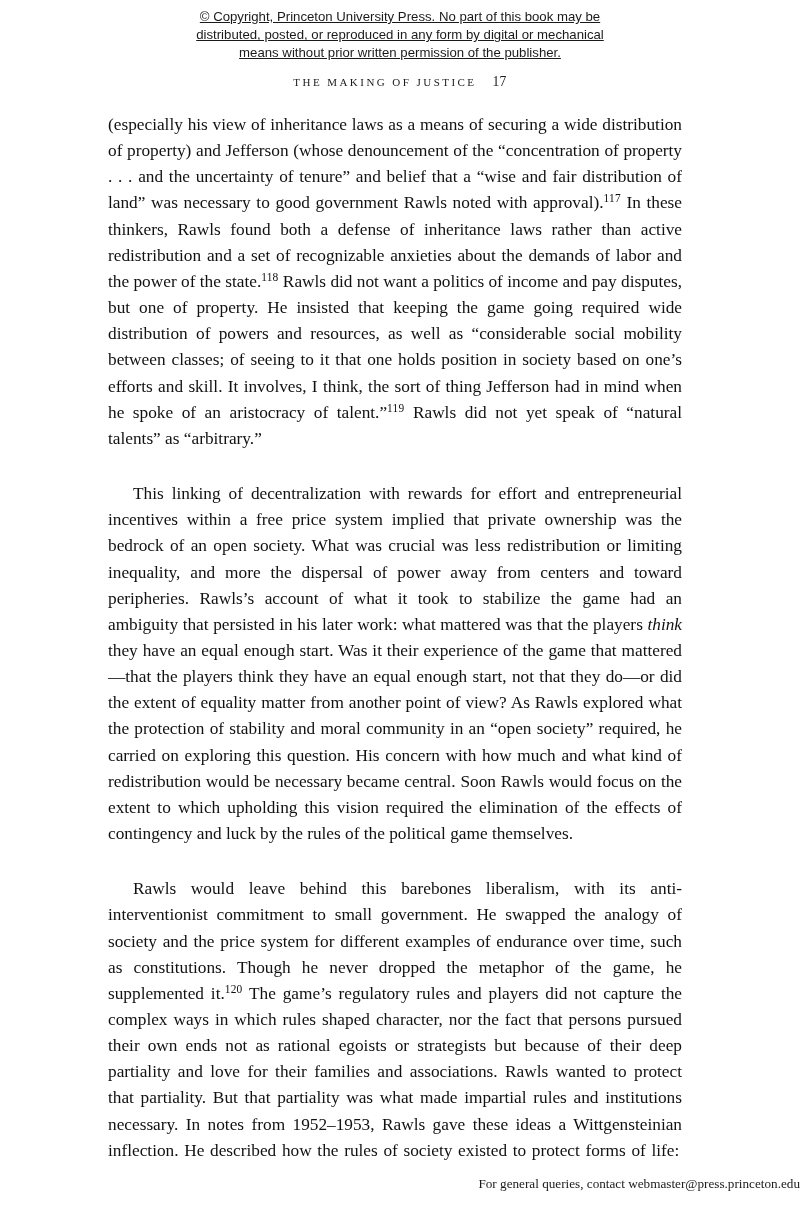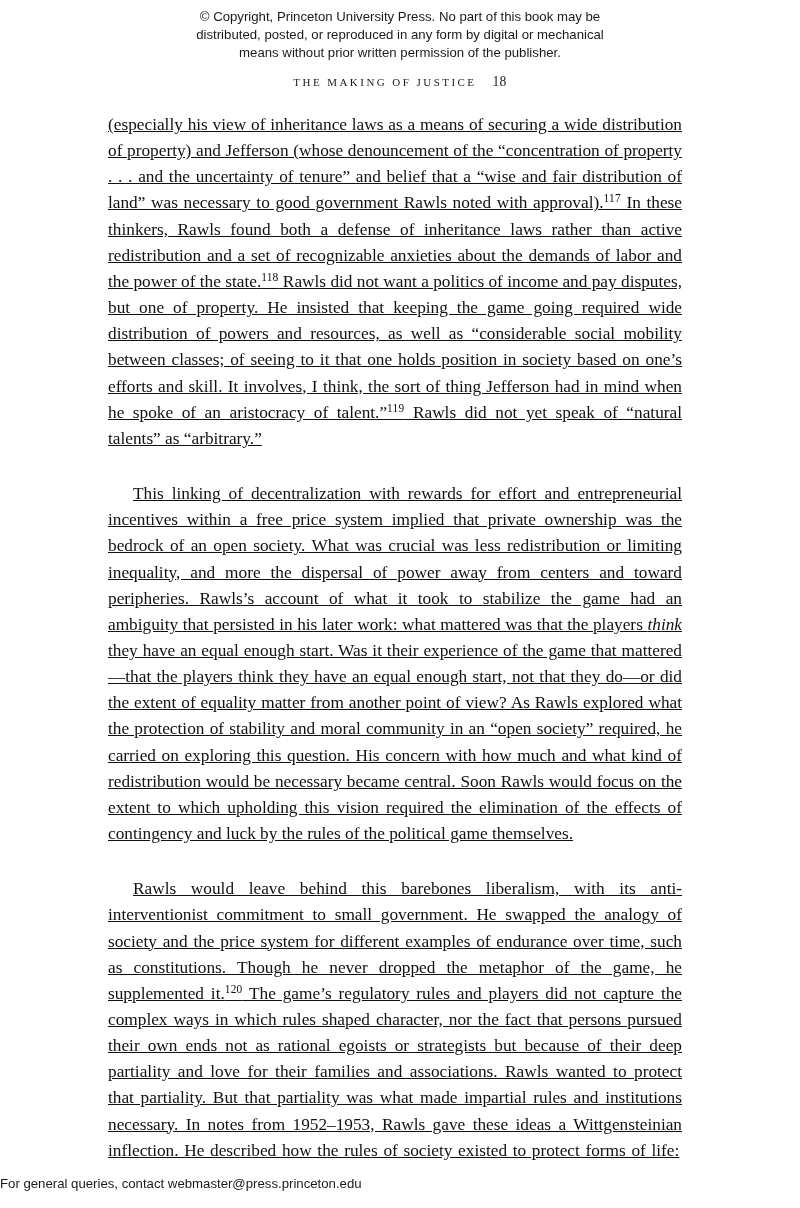--- a/index.html
+++ b/index.html
@@ -23,20 +23,21 @@
   .copyright {
     position: absolute;
     top: 8px;
     left: 176px;
     width: 448px;
     font-family: "Liberation Sans", "DejaVu Sans", sans-serif;
     font-size: 13.2px;
     line-height: 18.2px;
     text-align: center;
     color: #1a1a1a;
+    text-decoration: underline;
   }
 
   
   .running-head {
     position: absolute;
     top: 74px;
     left: 0;
     width: 800px;
     text-align: center;
     font-family: "Liberation Serif", "DejaVu Serif", serif;
@@ -63,21 +64,20 @@
     top: 112px;
     left: 108px;
     width: 574px;
     font-size: 17.3px;
     line-height: 26.15px;
     text-align: justify;
     text-justify: inter-word;
     color: #111111;
     -webkit-hyphens: none;
     hyphens: none;
-    text-decoration: underline;
   }
 
   .textblock p {
     margin: 0;
     text-indent: 0;
   }
   .textblock p.indent {
     text-indent: 25px;
     margin-top: 29px;
   }
@@ -96,35 +96,35 @@
   em {
     font-style: italic;
   }
 
   
   .footer {
     position: absolute;
     top: 1176px;
     left: 0;
     width: 800px;
-    text-align: left;
-    font-family: Liberation Sans, sans-serif;
+    text-align: right;
+    font-family: Liberation Serif, serif;
     font-size: 13.2px;
     color: #1a1a1a;
   }
 </style>
 </head>
 <body>
 
 <div class="page">
 
   <div class="copyright">© Copyright, Princeton University Press. No part of this book may be distributed, posted, or reproduced in any form by digital or mechanical means without prior written permission of the publisher.</div>
 
   <div class="running-head">
-    <span class="rh-title">The Making of Justice</span><span class="rh-folio">18</span>
+    <span class="rh-title">The Making of Justice</span><span class="rh-folio">17</span>
   </div>
 
   <div class="textblock" id="textblock">
       <p>(especially his view of inheritance laws as a means of securing a wide distribution of property) and Jefferson (whose denouncement of the “concentration of property . . . and the uncertainty of tenure” and belief that a “wise and fair distribution of land” was necessary to good government Rawls noted with approval).<sup class="fn">117</sup> In these thinkers, Rawls found both a defense of inheritance laws rather than active redistribution and a set of recognizable anxieties about the demands of labor and the power of the state.<sup class="fn">118</sup> Rawls did not want a politics of income and pay disputes, but one of property. He insisted that keeping the game going required wide distribution of powers and resources, as well as “considerable social mobility between classes; of seeing to it that one holds position in society based on one’s efforts and skill. It involves, I think, the sort of thing Jefferson had in mind when he spoke of an aristocracy of talent.”<sup class="fn">119</sup> Rawls did not yet speak of “natural talents” as “arbitrary.”</p>
       <p class="indent">This linking of decentralization with rewards for effort and entrepreneurial incentives within a free price system implied that private ownership was the bedrock of an open society. What was crucial was less redistribution or limiting inequality, and more the dispersal of power away from centers and toward peripheries. Rawls’s account of what it took to stabilize the game had an ambiguity that persisted in his later work: what mattered was that the players <em>think</em> they have an equal enough start. Was it their experience of the game that mattered—that the players think they have an equal enough start, not that they do—or did the extent of equality matter from another point of view? As Rawls explored what the protection of stability and moral community in an “open society” required, he carried on exploring this question. His concern with how much and what kind of redistribution would be necessary became central. Soon Rawls would focus on the extent to which upholding this vision required the elimination of the effects of contingency and luck by the rules of the political game themselves.</p>
       <p class="indent loose">Rawls would leave behind this barebones liberalism, with its anti-interventionist commitment to small government. He swapped the analogy of society and the price system for different examples of endurance over time, such as constitutions. Though he never dropped the metaphor of the game, he supplemented it.<sup class="fn">120</sup> The game’s regulatory rules and players did not capture the complex ways in which rules shaped character, nor the fact that persons pursued their own ends not as rational egoists or strategists but because of their deep partiality and love for their families and associations. Rawls wanted to protect that partiality. But that partiality was what made impartial rules and institutions necessary. In notes from 1952–1953, Rawls gave these ideas a Wittgensteinian inflection. He described how the rules of society existed to protect forms of life:</p>
     </div>
 
   <div class="footer">For general queries, contact webmaster@press.princeton.edu</div>
 

